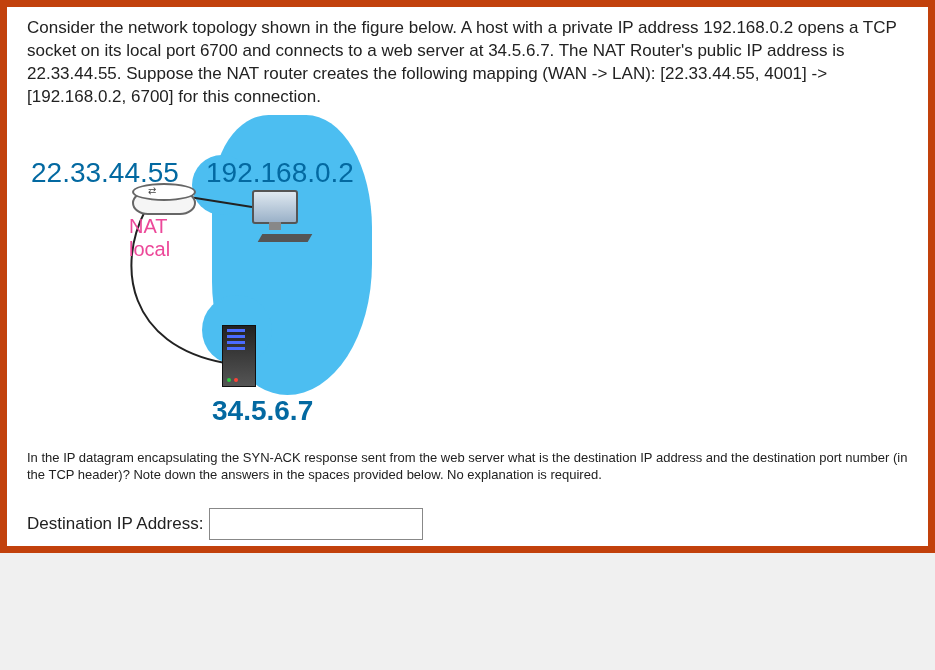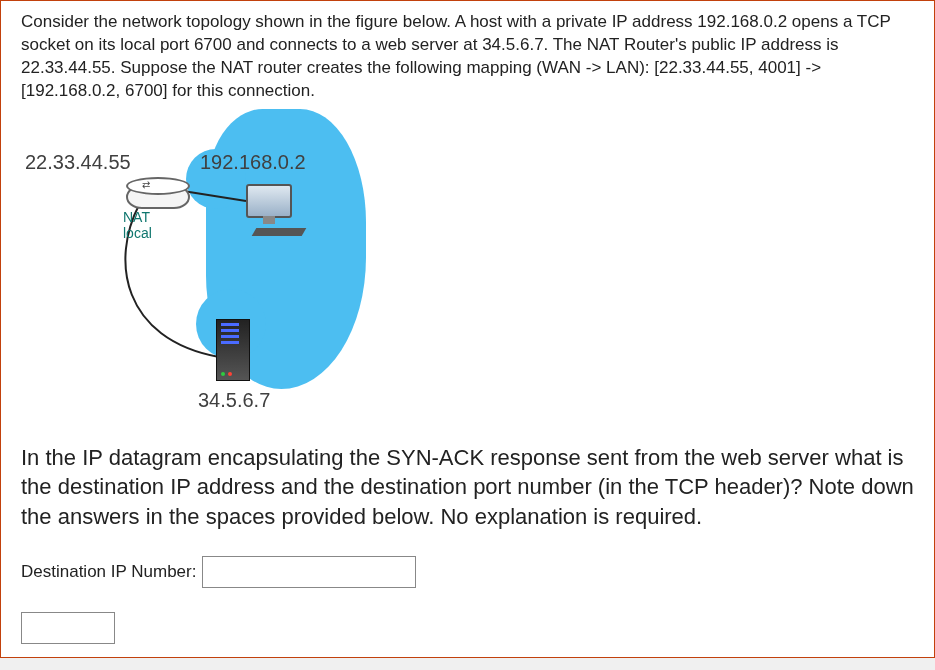--- a/index.html
+++ b/index.html
@@ -3,26 +3,26 @@
 <meta charset="utf-8">
 <style>
   html, body {
     margin: 0;
     padding: 0;
     font-family: Arial, Helvetica, sans-serif;
     background: #f0f0f0;
   }
   .page {
     width: 935px;
-    height: 658px;
+    height: 553px;
     background: #ffffff;
     box-sizing: border-box;
     padding: 10px 20px 28px 20px;
     position: relative;
-    border: 1px solid #c2410c;
+    border: 7px solid #c2410c;
   }
   .question-text {
     font-size: 17px;
     color: #222;
     line-height: 1.35;
   }
   .diagram {
     position: relative;
     width: 380px;
     height: 320px;
@@ -53,28 +53,28 @@
     position: absolute;
     left: -10px;
     bottom: 30px;
     width: 70px;
     height: 70px;
     background: #4cbef1;
     border-radius: 50%;
   }
   .ip-label {
     position: absolute;
+    font-size: 28px;
+    color: #0369a1;
+    background: transparent;
+  }
+  .nat-label {
+    position: absolute;
     font-size: 20px;
-    color: #404040;
-    background: transparent;
-  }
-  .nat-label {
-    position: absolute;
-    font-size: 14px;
-    color: #0f766e;
+    color: #ec4899;
     line-height: 1.15;
   }
   
   .router {
     position: absolute;
     left: 105px;
     top: 68px;
     width: 60px;
     height: 28px;
   }
@@ -169,21 +169,21 @@
   .wires {
     position: absolute;
     left: 0;
     top: 0;
     width: 380px;
     height: 320px;
     pointer-events: none;
   }
   .answer-block {
     margin-top: 14px;
-    font-size: 22px;
+    font-size: 13px;
     color: #222;
     line-height: 1.35;
   }
   .input-row {
     margin-top: 24px;
     font-size: 17px;
     color: #222;
     display: flex;
     align-items: center;
     gap: 6px;
@@ -238,27 +238,27 @@
       <div class="slot b"></div>
       <div class="slot b"></div>
       <div class="slot b"></div>
       <div class="slot b"></div>
       <div class="led">
           <span class="g"></span>
           <span class="r"></span>
         </div>
     </div>
 
-    <div class="ip-label" style="left:177px; top:280px;">34.5.6.7</div>
+    <div class="ip-label" style="left:185px; top:280px;font-weight:bold;">34.5.6.7</div>
   </div>
 
   <div class="answer-block">In the IP datagram encapsulating the SYN-ACK response sent from the web server what is the destination IP address and the destination port number (in the TCP header)? Note down the answers in the spaces provided below. No explanation is required.</div>
 
   <div class="input-row">
-    <span>Destination IP Number:</span>
+    <span>Destination IP Address:</span>
     <input type="text" class="ip-input" value="" style="">
   </div>
 
   <div class="input-row">
     <input type="text" class="port-input" value="" style="">
   </div>
 
 </div>
 
 </body></html>

